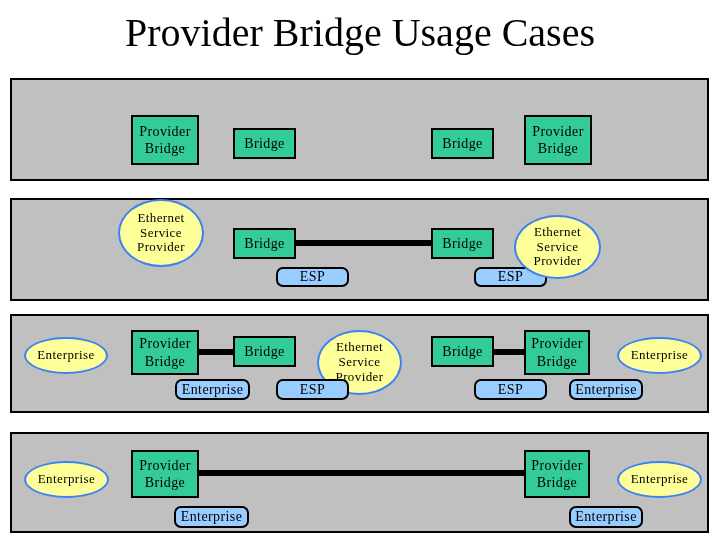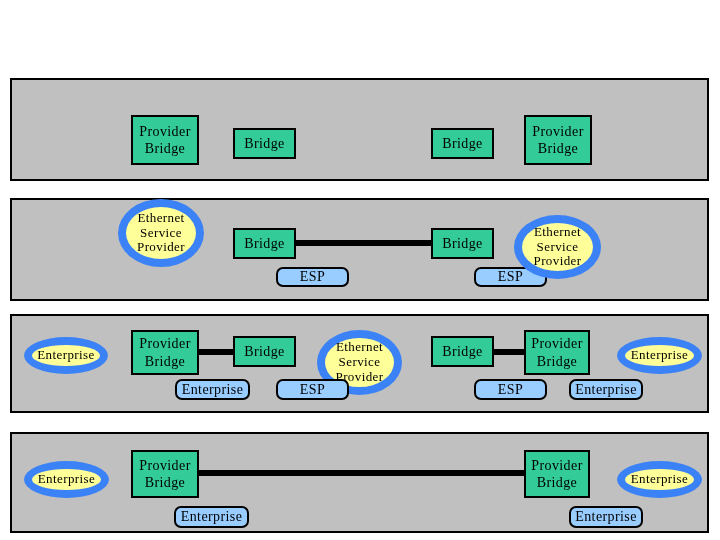--- a/index.html
+++ b/index.html
@@ -21,21 +21,21 @@
   #band3{top:314px;height:99px}
   #band4{top:432px;height:101px}
 
   .node{
     position:absolute;display:flex;align-items:center;justify-content:center;
     text-align:center;color:#000000;box-sizing:border-box;
     letter-spacing:0.4px;z-index:2;
   }
   .gbox{background:#33CC99;border:2px solid #000000;font-size:14px;line-height:1.25;}
   .badge{background:#99CCFF;border:2px solid #000000;border-radius:7px;font-size:14px;margin-left:48px;}
-  .ell{background:#FFFF99;border:8px solid #3b82f6;border-radius:50%;font-size:13px;line-height:1.15;}
+  .ell{background:#FFFF99;border:2px solid #3b82f6;border-radius:50%;font-size:13px;line-height:1.15;}
   .link{position:absolute;background:#000000;z-index:1;}
 
   
   #r1-pb-left {left:131px;top:115px;width:68px;height:50px}
   #r1-br-left {left:233px;top:128px;width:63px;height:31px}
   #r1-br-right{left:431px;top:128px;width:63px;height:31px}
   #r1-pb-right{left:524px;top:115px;width:68px;height:50px}
 
   
   #r2-esp-ell-left {left:118px;top:199px;width:86px;height:68px}
@@ -68,20 +68,21 @@
   #r4-pb-right     {left:524px;top:450px;width:66px;height:48px}
   #r4-entb-left    {left:126px;top:506px;width:75px;height:22px}
   #r4-entb-right   {left:521px;top:506px;width:74px;height:22px}
   #r4-ent-ell-right{left:617px;top:461px;width:85px;height:37px}
 </style>
 </head>
 <body>
 
 <div id="slide">
 
+  <div id="slide-title">Provider Bridge Usage Cases</div>
 
   <div class="band" id="band1"></div>
   <div class="band" id="band2"></div>
   <div class="band" id="band3"></div>
   <div class="band" id="band4"></div>
 
   <div class="node gbox" id="r1-pb-left">Provider Bridge</div>
   <div class="node gbox" id="r1-br-left">Bridge</div>
   <div class="node gbox" id="r1-br-right">Bridge</div>
   <div class="node gbox" id="r1-pb-right">Provider Bridge</div>

